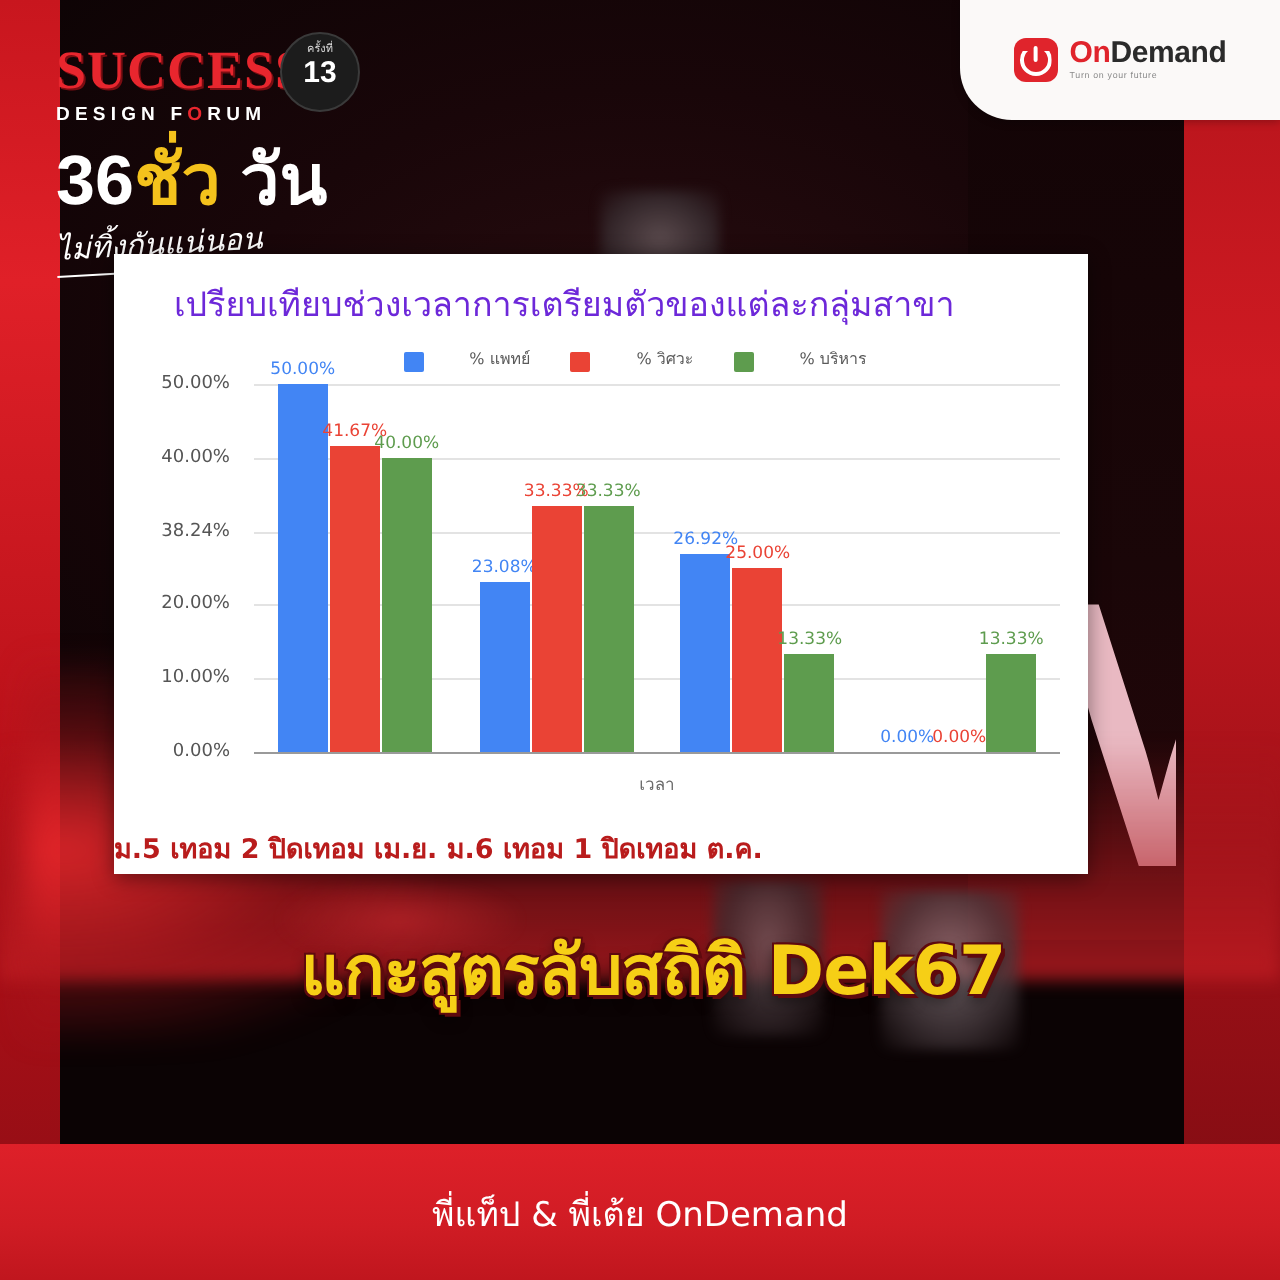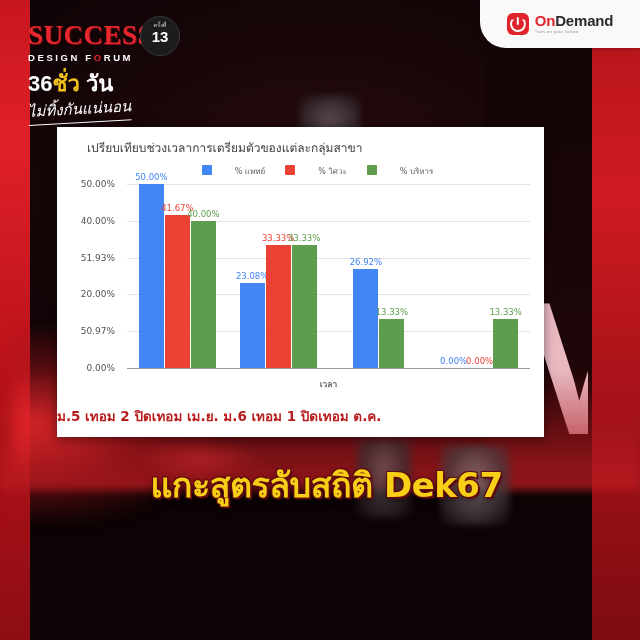--- a/index.html
+++ b/index.html
@@ -68,21 +68,21 @@
   .fig-b { left: 356px; top: 440px; width: 56px; height: 78px;
     background: radial-gradient(ellipse at 50% 40%, #6a5c60 0%, #3a2d31 55%, rgba(30,20,24,0) 100%); }
   .fig-c { left: 440px; top: 445px; width: 70px; height: 80px;
     background: radial-gradient(ellipse at 50% 45%, #8e8085 0%, #463a3e 58%, rgba(30,20,24,0) 100%); }
   .fig-d { left: 140px; top: 440px; width: 120px; height: 40px;
     background: radial-gradient(ellipse at 50% 50%, rgba(200,40,46,.8) 0%, rgba(120,16,22,0) 75%); }
 
   
   .notch {
     position: absolute; right: 0; top: 0;
-    width: 160px; height: 48px;
+    width: 160px; height: 60px;
     background: #fbf9f8;
     border-bottom-left-radius: 26px;
     display: flex; align-items: center; justify-content: center;
     gap: 6px;
     box-shadow: 0 1px 4px rgba(0,0,0,.25);
   }
   .od-mark {
     width: 22px; height: 22px; border-radius: 6px;
     background: #e0242c;
     position: relative; flex: none;
@@ -124,21 +124,21 @@
     position: absolute; left: 112px; top: -6px;
     width: 38px; height: 38px; border-radius: 50%;
     background: #1c1c1c;
     border: 1px solid #3a3a3a;
     color: #fff; text-align: center;
   }
   .brand-badge .b-sm { font-size: 5.5px; margin-top: 6px; line-height: 1; color: #d8d8d8; }
   .brand-badge .b-num { font-size: 15px; font-weight: 700; line-height: 1.05; }
   .brand-days {
     margin-top: 10px;
-    font-size: 22px; font-weight: 700; color: #ffffff; line-height: 1;
+    font-size: 35px; font-weight: 700; color: #ffffff; line-height: 1;
   }
   .brand-days .hl { color: #f4c21c; }
   .brand-script {
     margin-top: 5px;
     font-size: 15px; color: #ffffff;
     font-family: "DejaVu Serif", serif;
     font-style: italic;
     transform: rotate(-3.2deg);
     transform-origin: left center;
     display: inline-block;
@@ -150,30 +150,30 @@
   .chart-card {
     position: absolute;
     left: 57px; top: 127px;
     width: 487px; height: 310px;
     background: #ffffff;
     box-shadow: 0 2px 10px rgba(0,0,0,.45);
     padding: 0;
     overflow: hidden;
   }
   .chart-title {
-    font-size: 12px; color: #404040;
+    font-size: 17px; color: #6d28d9;
     padding: 11px 0 0 30px;
     font-family: Liberation Serif, serif;
     font-weight: 400;
   }
   .chart-legend {
     display: flex; justify-content: center; gap: 20px;
     margin-top: 8px; margin-left: 34px;
   }
-  .legend-item { display: flex; align-items: flex-start; gap: 23px; }
+  .legend-item { display: flex; align-items: flex-end; gap: 23px; }
   .legend-swatch { width: 10px; height: 10px; border-radius: 1px; flex: none; }
   .legend-label { font-size: 8px; color: #5b5b5b; font-family: "DejaVu Sans", sans-serif; }
 
   .plot-wrap {
     position: relative;
     margin: 6px 14px 0 12px;
     height: 184px;
   }
   .y-axis {
     position: absolute; left: 0; top: 0; bottom: 0; width: 52px;
@@ -222,21 +222,20 @@
   }
   .x-label {
     flex: 1; text-align: center;
     font-size: 8.5px; color: #4a4a4a;
     font-family: "DejaVu Sans", sans-serif;
   }
   .x-axis-title {
     text-align: center; margin-top: 9px; margin-left: 56px;
     font-size: 8.5px; color: #6a6a6a;
     font-family: "DejaVu Sans", sans-serif;
-    font-weight: bold;
   }
   .chart-caption {
     text-align: left; margin-top: 14px;
     font-size: 13.5px; font-weight: 700; color: #b91c1c;
     font-family: "DejaVu Sans", sans-serif;
   }
 
   
   .promo-head {
     position: absolute; left: 13px; right: 0; top: 458px;
@@ -331,23 +330,23 @@
         <div class="legend-item">
           <span class="legend-swatch" style="background: rgb(94, 156, 78);"></span>
           <span class="legend-label">% บริหาร</span>
         </div>
       </div>
 
     <div class="plot-wrap">
       <div class="y-axis" id="yaxis">
           <div class="y-tick" style="top: 0px;">50.00%</div>
           <div class="y-tick" style="top: 36.8px;">40.00%</div>
-          <div class="y-tick" style="top: 73.6px;">51.93%</div>
+          <div class="y-tick" style="top: 73.6px;">38.24%</div>
           <div class="y-tick" style="top: 110.4px;">20.00%</div>
-          <div class="y-tick" style="top: 147.2px;">50.97%</div>
+          <div class="y-tick" style="top: 147.2px;">10.00%</div>
           <div class="y-tick" style="top: 184px;">0.00%</div>
         </div>
       <div class="plot">
         <div id="gridlines">
             <div class="gridline" style="top: 0px;"></div>
             <div class="gridline" style="top: 36.8px;"></div>
             <div class="gridline" style="top: 73.6px;"></div>
             <div class="gridline" style="top: 110.4px;"></div>
             <div class="gridline" style="top: 147.2px;"></div>
             <div class="gridline base" style="top: 184px;"></div>
@@ -380,20 +379,24 @@
                 <div class="bar" style="height: 122.654px; background: rgb(94, 156, 78);"></div>
                 <div class="bar-label" style="bottom: 124.654px; color: rgb(94, 156, 78);">33.33%</div>
               </div>
             </div>
             <div class="group">
               <div class="bar-slot">
                 <div class="bar" style="height: 99.0656px; background: rgb(66, 133, 244);"></div>
                 <div class="bar-label" style="bottom: 101.066px; color: rgb(66, 133, 244);">26.92%</div>
               </div>
               <div class="bar-slot">
+                <div class="bar" style="height: 92px; background: rgb(234, 67, 53);"></div>
+                <div class="bar-label" style="bottom: 94px; color: rgb(234, 67, 53);">25.00%</div>
+              </div>
+              <div class="bar-slot">
                 <div class="bar" style="height: 49.0544px; background: rgb(94, 156, 78);"></div>
                 <div class="bar-label" style="bottom: 51.0544px; color: rgb(94, 156, 78);">13.33%</div>
               </div>
             </div>
             <div class="group">
               <div class="bar-slot">
                 <div class="bar" style="height: 0px; background: rgb(66, 133, 244);"></div>
                 <div class="bar-label" style="bottom: 2px; color: rgb(66, 133, 244);">0.00%</div>
               </div>
               <div class="bar-slot">
@@ -408,14 +411,17 @@
           </div>
       </div>
     </div>
 
     <div class="x-axis-title">เวลา</div>
     <div class="chart-caption">ม.5 เทอม 2 ปิดเทอม เม.ย. ม.6 เทอม 1 ปิดเทอม ต.ค.</div>
   </div>
 
   <div class="promo-head">แกะสูตรลับสถิติ Dek67</div>
 
+  <div class="footer-band">
+    <div class="footer-text">พี่แท็ป &amp; พี่เต้ย OnDemand</div>
+  </div>
 
 </div>
 
 </body></html>

